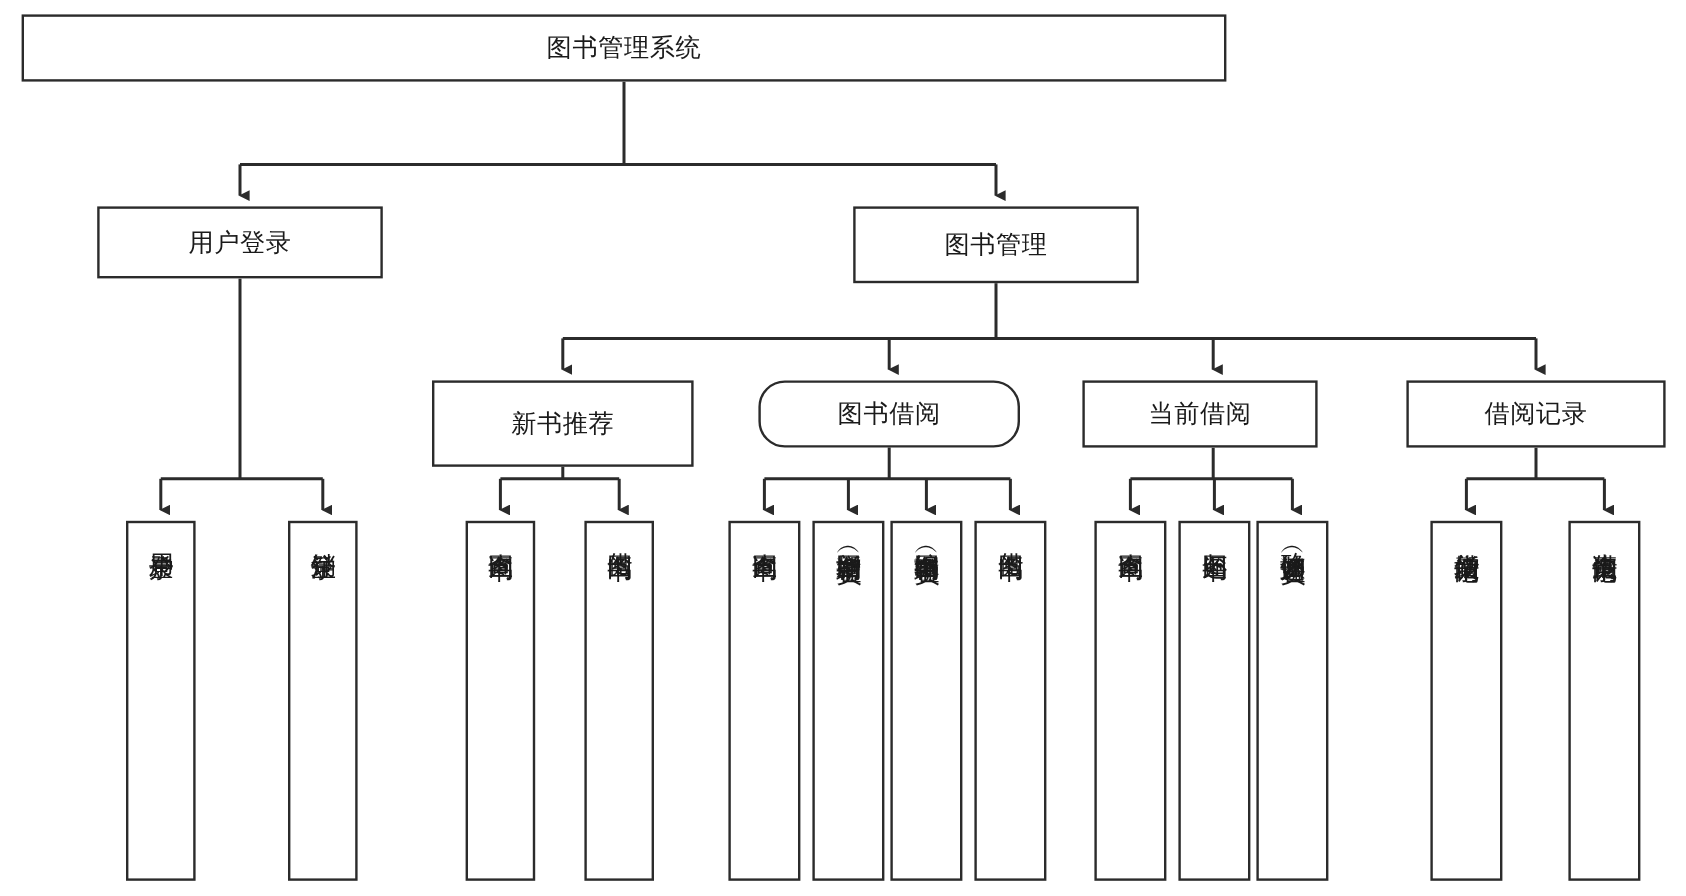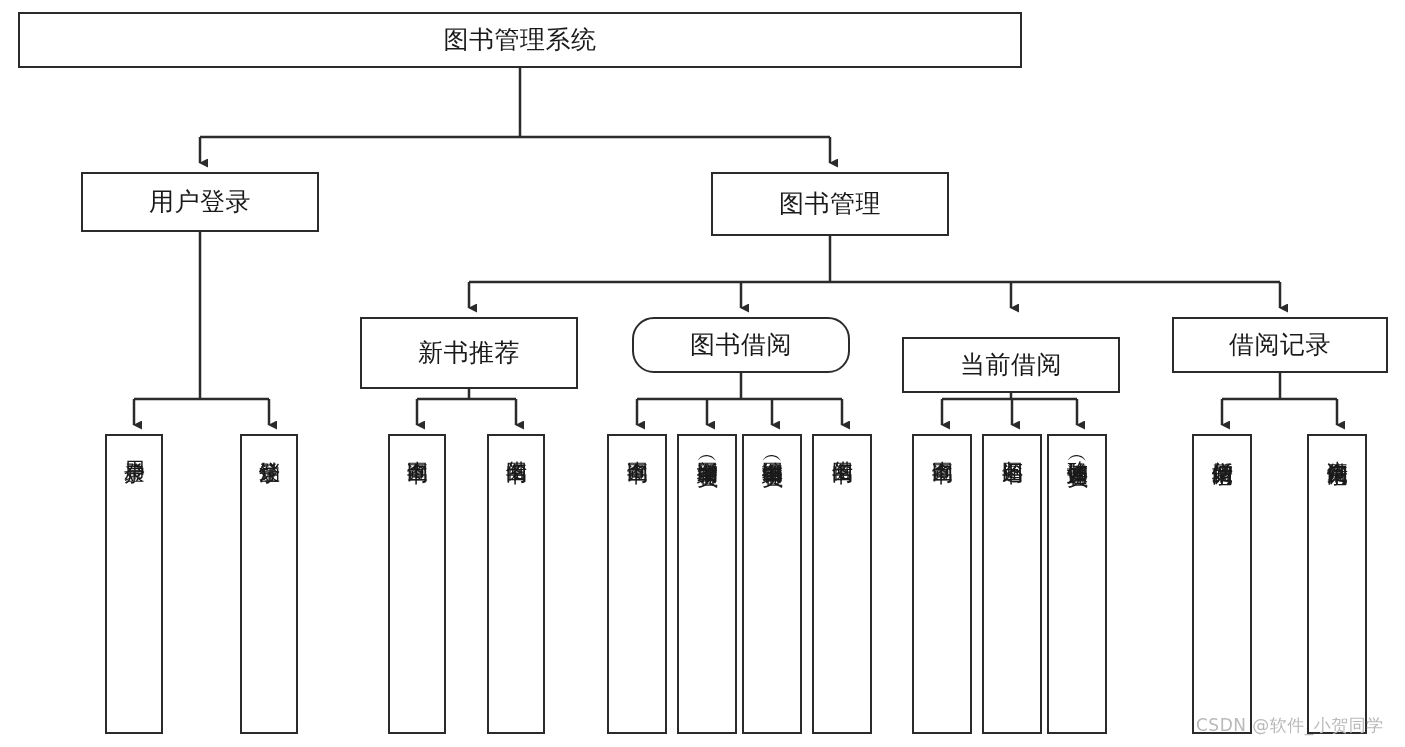--- a/index.html
+++ b/index.html
@@ -30,21 +30,21 @@
     position: absolute;
     box-sizing: border-box;
     background: #ffffff;
     border: 2px solid #2b2b2b;
     display: flex;
     align-items: center;
     justify-content: center;
     color: #1a1a1a;
   }
   .node-label {
-    font-size: 25px;
+    font-size: 21px;
     line-height: 1.15;
     letter-spacing: 0.5px;
     white-space: nowrap;
     text-align: center;
   }
   .node.leaf {
     align-items: flex-start;
     justify-content: center;
     padding-top: 8px;
   }
@@ -114,21 +114,21 @@
       </div>
       <div class="node" style="left: 711px; top: 172px; width: 238px; height: 64px;">
         <span class="node-label">图书管理</span>
       </div>
       <div class="node" style="left: 360px; top: 317px; width: 218px; height: 72px;">
         <span class="node-label">新书推荐</span>
       </div>
       <div class="node" style="left: 632px; top: 317px; width: 218px; height: 56px; border-radius: 22px;">
         <span class="node-label">图书借阅</span>
       </div>
-      <div class="node" style="left: 902px; top: 317px; width: 218px; height: 56px; margin-top: 20px;">
+      <div class="node" style="left: 902px; top: 317px; width: 196px; height: 56px;">
         <span class="node-label">当前借阅</span>
       </div>
       <div class="node" style="left: 1172px; top: 317px; width: 216px; height: 56px;">
         <span class="node-label">借阅记录</span>
       </div>
       <div class="node leaf" style="left: 105px; top: 434px; width: 58px; height: 300px;">
         <span class="node-label">用户登录</span>
       </div>
       <div class="node leaf" style="left: 240px; top: 434px; width: 58px; height: 300px;">
         <span class="node-label">注销登录</span>
@@ -161,15 +161,14 @@
         <span class="node-label">确认归还（管理员）</span>
       </div>
       <div class="node leaf" style="left: 1192px; top: 434px; width: 60px; height: 300px;">
         <span class="node-label">新增借阅记录</span>
       </div>
       <div class="node leaf" style="left: 1307px; top: 434px; width: 60px; height: 300px;">
         <span class="node-label">查询借阅记录</span>
       </div>
     </div>
 
-  <div class="watermark" style="left: 1196px; top: 714px;">CSDN @软件_小贺同学</div>
 
 </div>
 
 </body></html>

